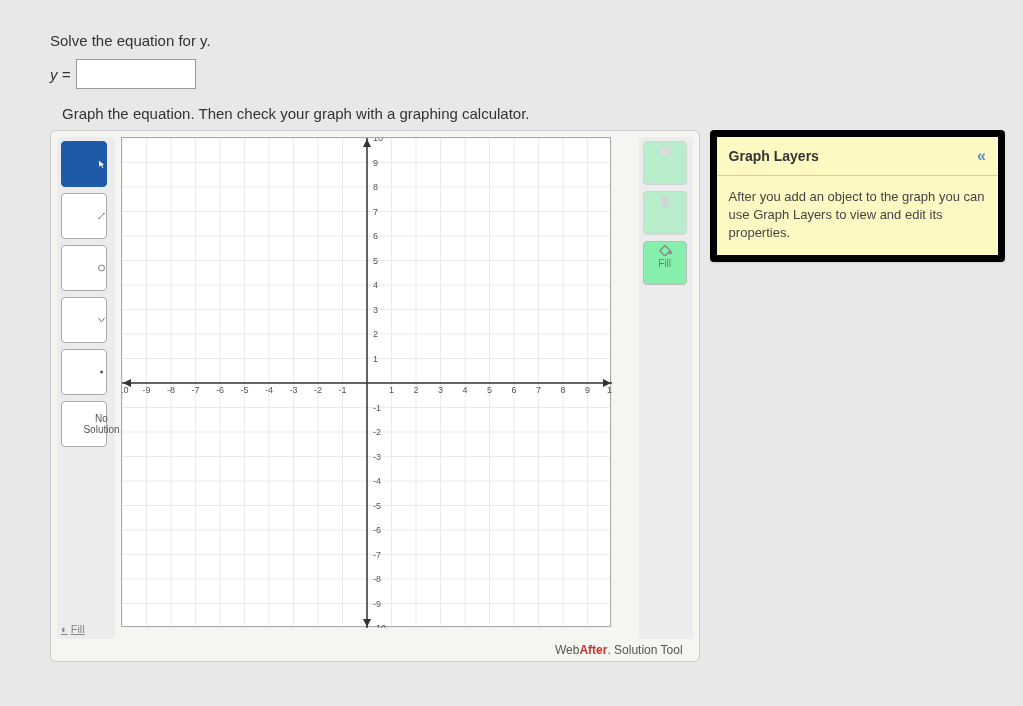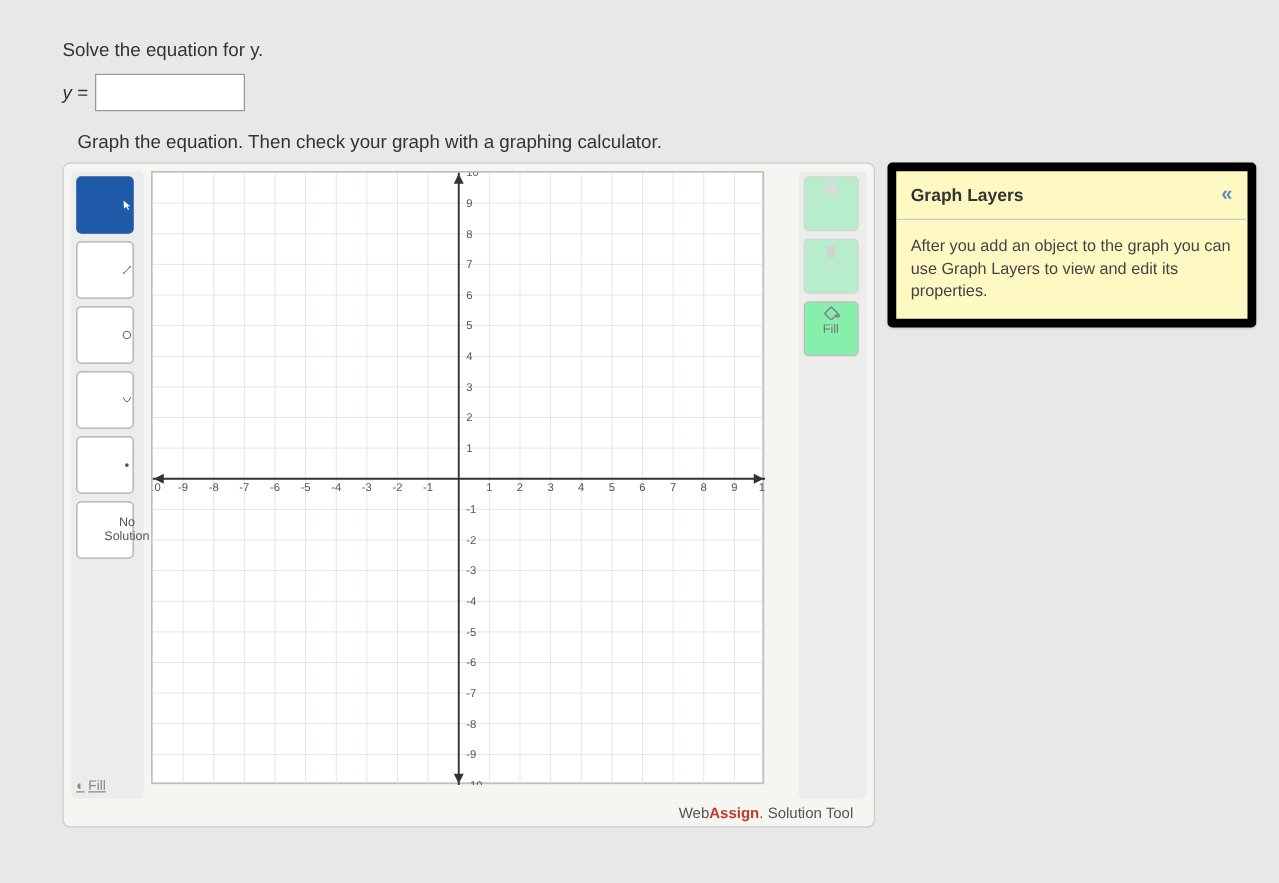--- a/index.html
+++ b/index.html
@@ -344,21 +344,21 @@
         <div class="rt-btn">
           <svg width="18" height="14" viewBox="0 0 20 16">
               <path d="M4 10 L10 4 L16 10 L10 16 Z" fill="none" stroke="#888" stroke-width="1.5"></path>
               <circle cx="16" cy="12" r="2" fill="#888"></circle>
             </svg>
           <span>Fill</span>
         </div>
       </div>
 
       <div class="footer-brand">
-        <span>Web</span><b>Assign</b><span>. Solution Tool</span>
+        <span>Web</span><b>After</b><span>. Solution Tool</span>
       </div>
     </div>
 
     <div class="layers-panel">
       <div class="layers-header">
         <span>Graph Layers</span>
         <span class="collapse-icon">«</span>
       </div>
       <div class="layers-body">After you add an object to the graph you can use Graph Layers to view and edit its properties.</div>
     </div>

